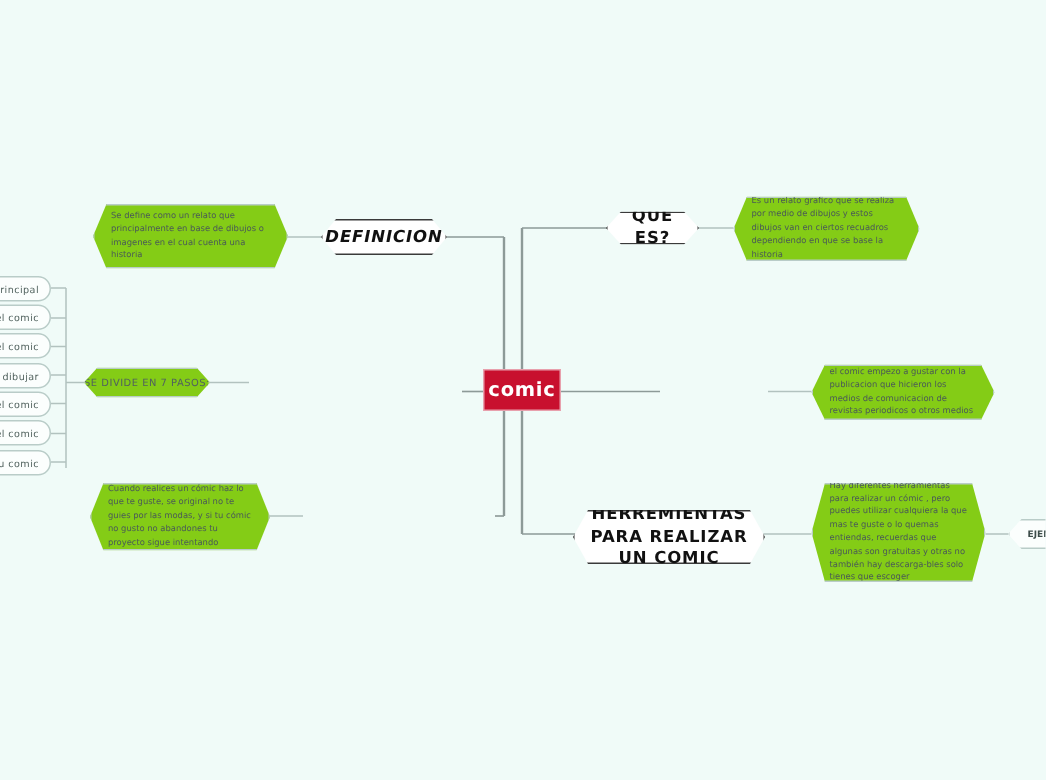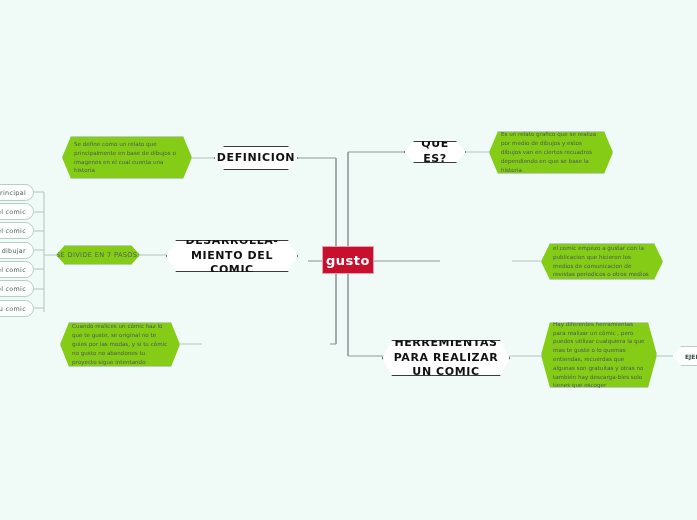--- a/index.html
+++ b/index.html
@@ -195,24 +195,24 @@
     <path d="M44,192 L34,192" stroke="#b2c2bf" stroke-width="1" fill="none"></path>
     <path d="M44,212 L34,212" stroke="#b2c2bf" stroke-width="1" fill="none"></path>
     <path d="M44,231 L34,231" stroke="#b2c2bf" stroke-width="1" fill="none"></path>
     <path d="M44,250 L34,250" stroke="#b2c2bf" stroke-width="1" fill="none"></path>
     <path d="M44,269 L34,269" stroke="#b2c2bf" stroke-width="1" fill="none"></path>
     <path d="M44,289 L34,289" stroke="#b2c2bf" stroke-width="1" fill="none"></path>
     <path d="M44,308 L34,308" stroke="#b2c2bf" stroke-width="1" fill="none"></path>
   </svg>
 
   <div class="center-node" style="left:322px; top:246px; width:52px; height:28px;">
-    <span>gusto</span>
-  </div>
-
-  <div class="hex" style="left:214px; top:146px; width:84px; height:24px;">
+    <span>comic</span>
+  </div>
+
+  <div class="hex" style="left:214px; top:146px; width:84px; height:24px;font-style:italic;">
     <div class="hexbody">
       <span class="hexlabel">DEFINICION</span>
     </div>
   </div>
   <div class="hexlight" style="left:62px; top:136px; width:130px; height:43px;">
     <div class="hexbody">
       <span class="note">Se define como un relato que principalmente en base de dibujos o imagenes en el cual cuenta una historia</span>
     </div>
   </div>
 
@@ -220,25 +220,20 @@
     <div class="hexbody">
       <span class="hexlabel">QUE ES?</span>
     </div>
   </div>
   <div class="hexlight" style="left:489px; top:131px; width:124px; height:43px;">
     <div class="hexbody">
       <span class="note">Es un relato grafico que se realiza por medio de dibujos y estos dibujos van en ciertos recuadros dependiendo en que se base la historia</span>
     </div>
   </div>
 
-  <div class="hex" style="left:166px; top:240px; width:132px; height:32px;">
-    <div class="hexbody">
-      <span class="hexlabel">DESARROLLA-MIENTO DEL COMIC</span>
-    </div>
-  </div>
   <div class="hexlight center-text" style="left:56px; top:245px; width:84px; height:20px;">
     <div class="hexbody">
       <span class="steplabel">SE DIVIDE EN 7 PASOS:</span>
     </div>
   </div>
 
   <div class="step-chip" style="left:-38px; top:184px; width:72px; height:17px;">
     <span class="chiptext">principal</span>
   </div>
   <div class="step-chip" style="left:-38px; top:203px; width:72px; height:17px;">

